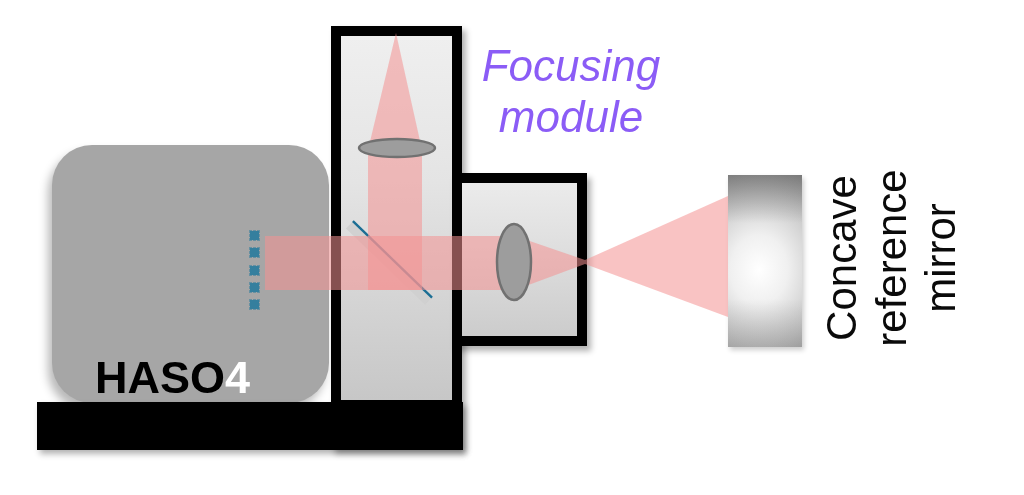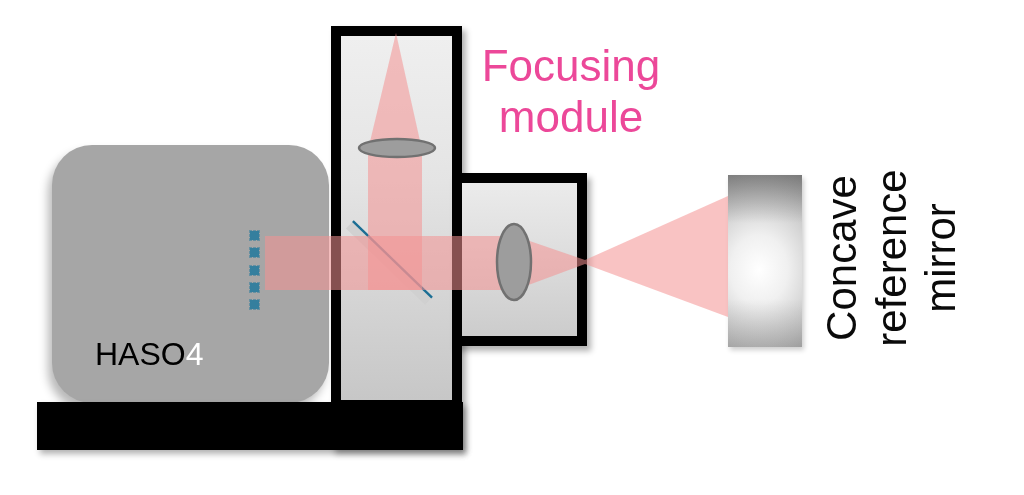--- a/index.html
+++ b/index.html
@@ -13,22 +13,22 @@
   .abs{position:absolute;}
 
   
   .haso-box{
     left:52px; top:145px; width:277px; height:258px;
     background:#a6a6a6;
     border-radius:40px;
     box-shadow:-4px 7px 10px rgba(0,0,0,0.28);
   }
   .haso-label{
-    left:95px; top:338px;
-    font-size:32px; font-weight:normal;
+    left:95px; top:355px;
+    font-size:45px; font-weight:bold;
     letter-spacing:0px;
     color:#000;
     line-height:1;
     white-space:nowrap;
   }
   .haso-label .version{color:#ffffff;}
 
   
   .mla{
     left:250px; top:231px; width:10px; height:78px;
@@ -76,21 +76,22 @@
       linear-gradient(180deg, rgba(50,50,50,0.38) 0%, rgba(50,50,50,0) 28%, rgba(50,50,50,0) 72%, rgba(50,50,50,0.18) 100%),
       radial-gradient(95px 115px at 42% 55%, #ffffff 0%, #f0f0f0 30%, #c6c6c6 68%, #9e9e9e 100%);
     box-shadow:2px 3px 5px rgba(0,0,0,0.2);
   }
 
   
   .focusing-label{
     left:471px; top:40px; width:200px;
     text-align:center;
     font-size:44px; line-height:1.16;
-    color:#ec4899;
+    color:#8b5cf6;
+    font-style:italic;
   }
   .mirror-label{
     left:765px; top:180px; width:260px; height:156px;
     transform:rotate(-90deg);
     transform-origin:50% 50%;
     text-align:center;
     font-size:42px; line-height:1.18;
     color:#0a0a0a;
   }
 

